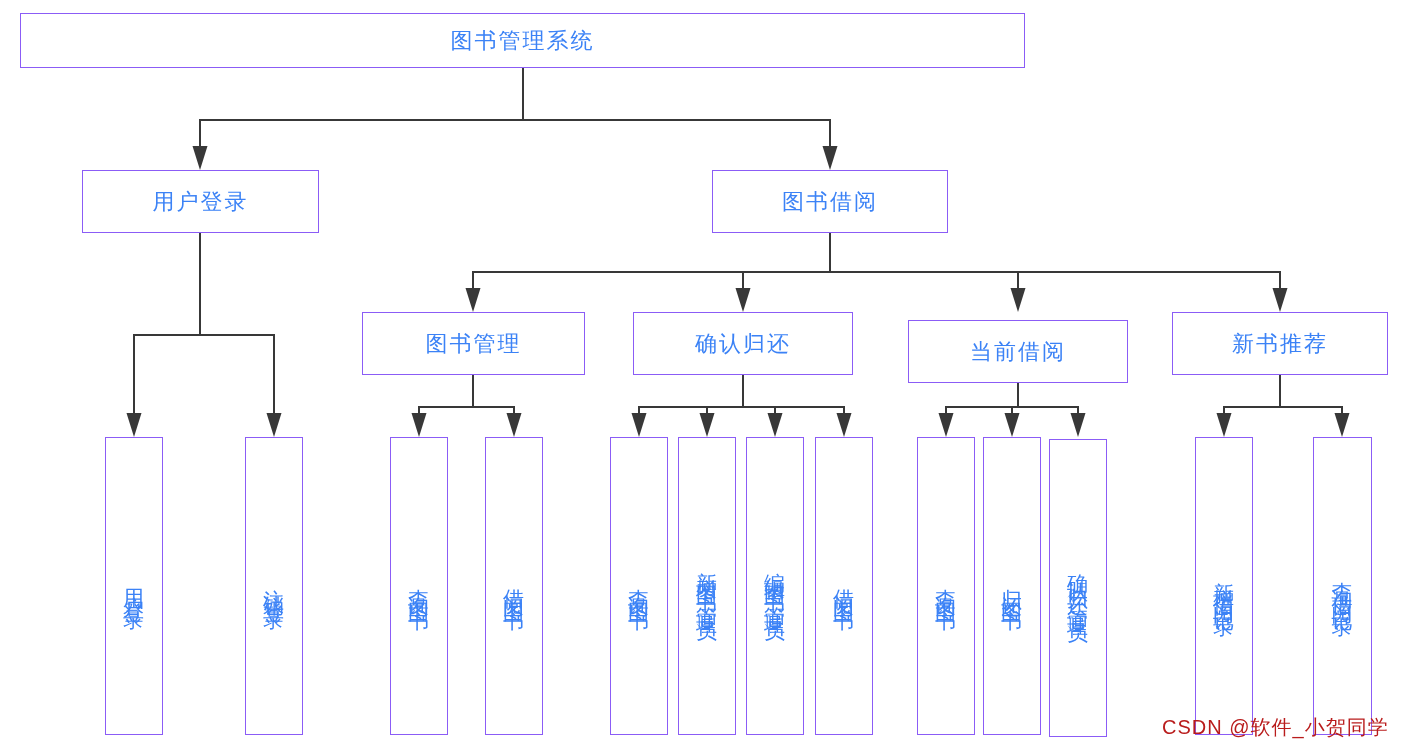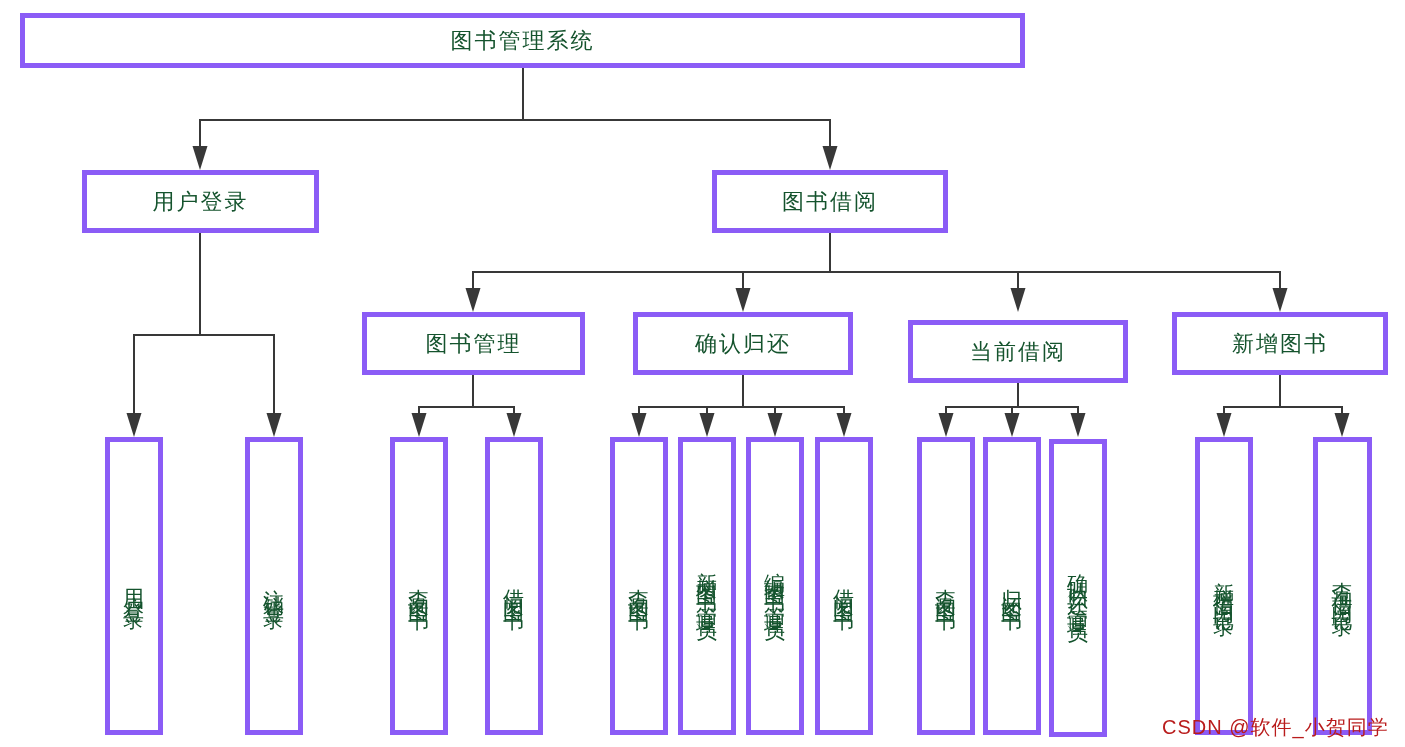--- a/index.html
+++ b/index.html
@@ -14,22 +14,22 @@
   .connectors {
     position: absolute;
     left: 0; top: 0;
     width: 1405px; height: 747px;
     z-index: 1;
   }
   .box {
     position: absolute;
     box-sizing: border-box;
     background: #ffffff;
-    border: 5px solid #8b5cf6;
-    color: #14532d;
+    border: 1px solid #8b5cf6;
+    color: #3b82f6;
     display: flex;
     align-items: center;
     justify-content: center;
     z-index: 2;
   }
   .h-label { font-size: 22px; letter-spacing: 2px; white-space: nowrap; }
   .v-label {
     writing-mode: vertical-rl;
     text-orientation: mixed;
     font-size: 21px;
@@ -109,21 +109,21 @@
     </svg>
 
   <div class="box h-label" style="left:20px; top:13px; width:1005px; height:55px;">图书管理系统</div>
 
   <div class="box h-label" style="left:82px; top:170px; width:237px; height:63px;">用户登录</div>
   <div class="box h-label" style="left:712px; top:170px; width:236px; height:63px;">图书借阅</div>
 
   <div class="box h-label" style="left:362px; top:312px; width:223px; height:63px;">图书管理</div>
   <div class="box h-label" style="left:633px; top:312px; width:220px; height:63px;">确认归还</div>
   <div class="box h-label" style="left:908px; top:320px; width:220px; height:63px;">当前借阅</div>
-  <div class="box h-label" style="left:1172px; top:312px; width:216px; height:63px;">新增图书</div>
+  <div class="box h-label" style="left:1172px; top:312px; width:216px; height:63px;">新书推荐</div>
 
   <div class="box v-label" style="left:105px; top:437px; width:58px; height:298px;">用户登录</div>
   <div class="box v-label" style="left:245px; top:437px; width:58px; height:298px;">注销登录</div>
 
   <div class="box v-label" style="left:390px; top:437px; width:58px; height:298px;">查询图书</div>
   <div class="box v-label" style="left:485px; top:437px; width:58px; height:298px;">借阅图书</div>
 
   <div class="box v-label" style="left:610px; top:437px; width:58px; height:298px;">查询图书</div>
   <div class="box v-label" style="left:678px; top:437px; width:58px; height:298px;">新增图书（管理员）</div>
   <div class="box v-label" style="left:746px; top:437px; width:58px; height:298px;">编辑图书（管理员）</div>

